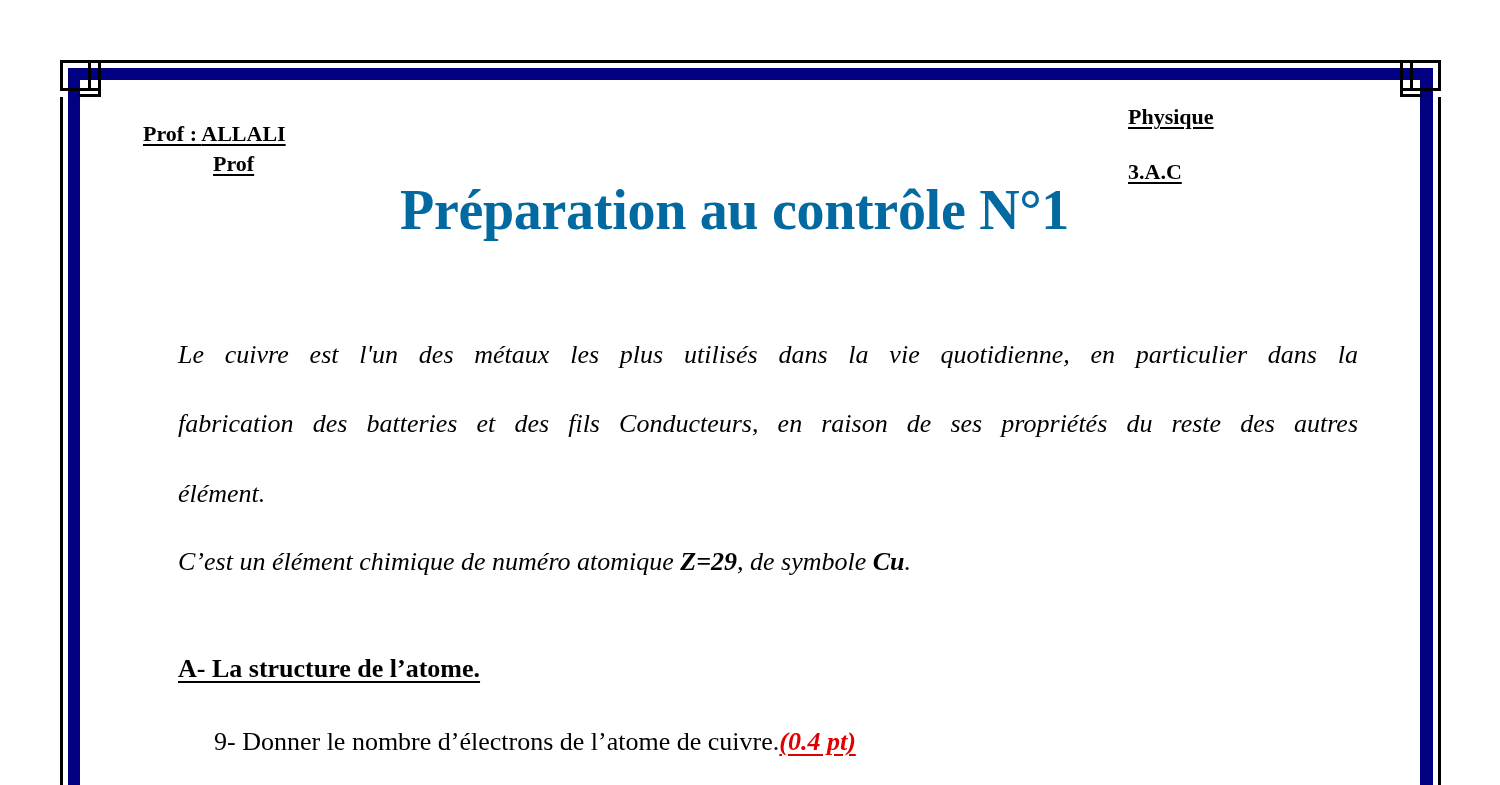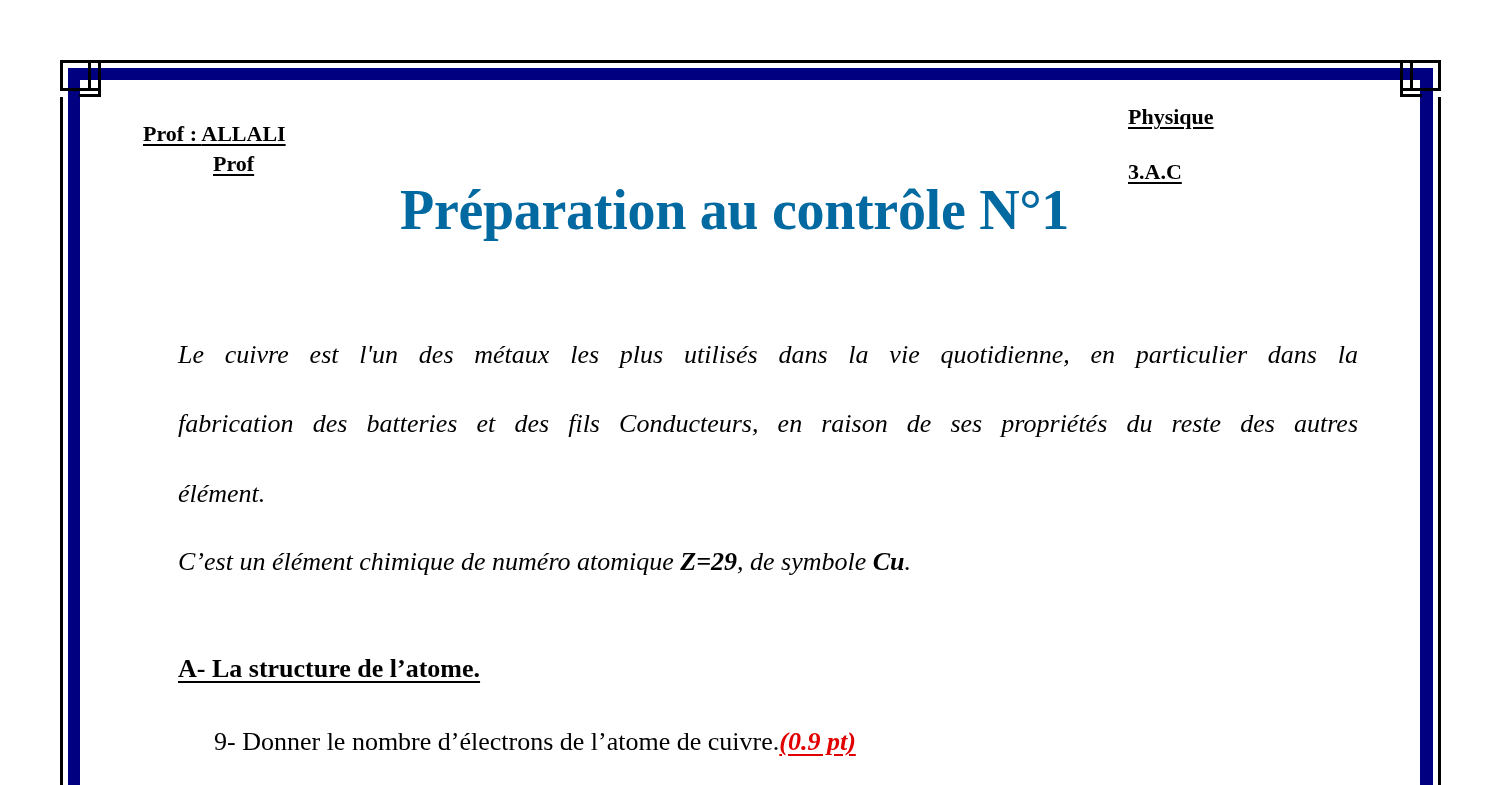--- a/index.html
+++ b/index.html
@@ -130,14 +130,14 @@
   <div class="para-line justify" style="top:409px;">fabrication des batteries et des fils Conducteurs, en raison de ses propriétés du reste des autres</div>
   <div class="para-line" style="top:479px;">élément.</div>
   <div class="para-line" style="top:547px;">
     <span>C’est un élément chimique de numéro atomique </span><b>Z=29</b><span>, de symbole </span><b>Cu</b><span>.</span>
   </div>
 </div>
 
 <div class="section">A- La structure de l’atome.</div>
 
 <div class="question">
-  <span>9- Donner le nombre d’électrons de l’atome de cuivre.</span><span class="points">(0.9 pt)</span>
+  <span>9- Donner le nombre d’électrons de l’atome de cuivre.</span><span class="points">(0.4 pt)</span>
 </div>
 
 </body></html>

